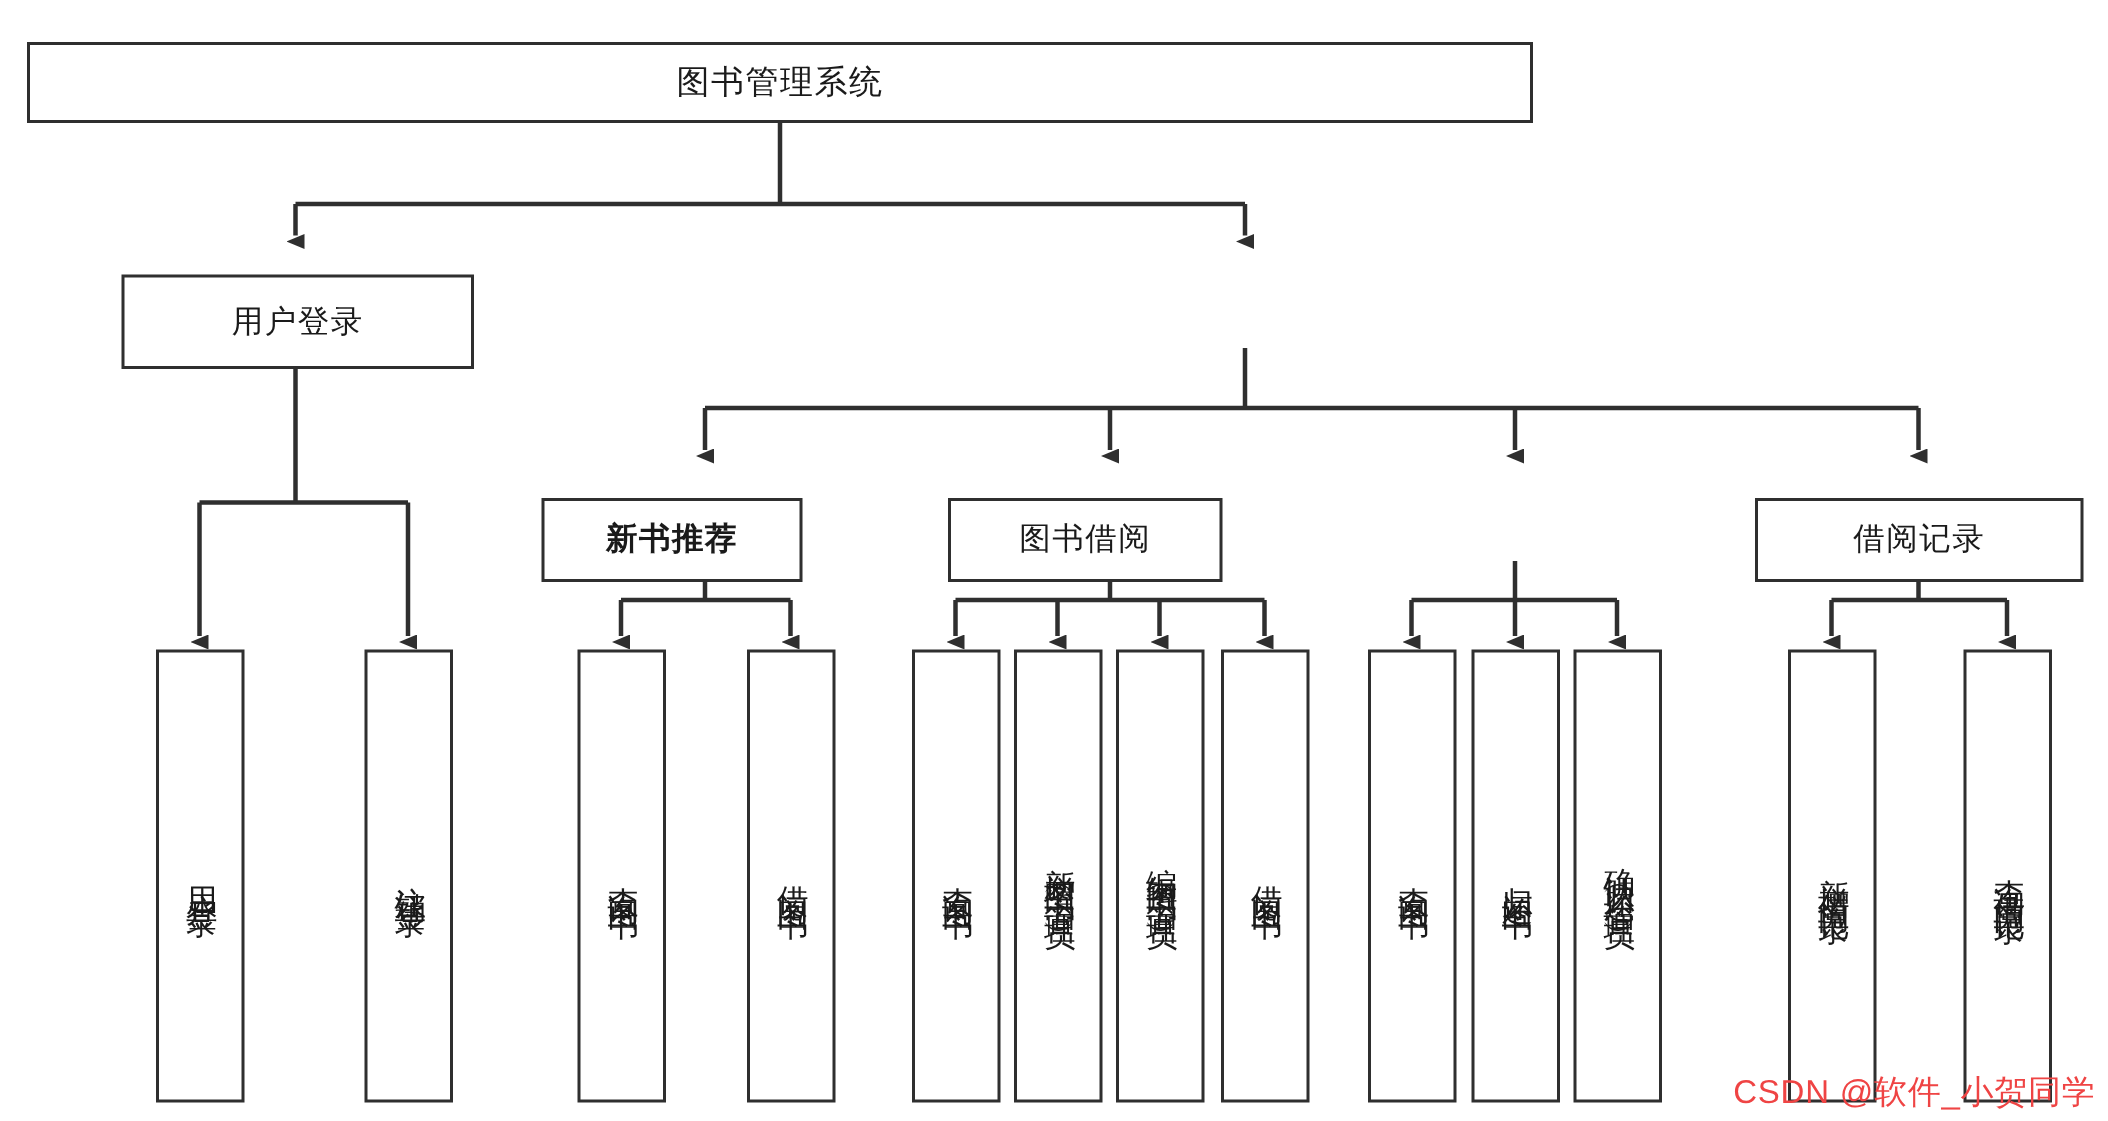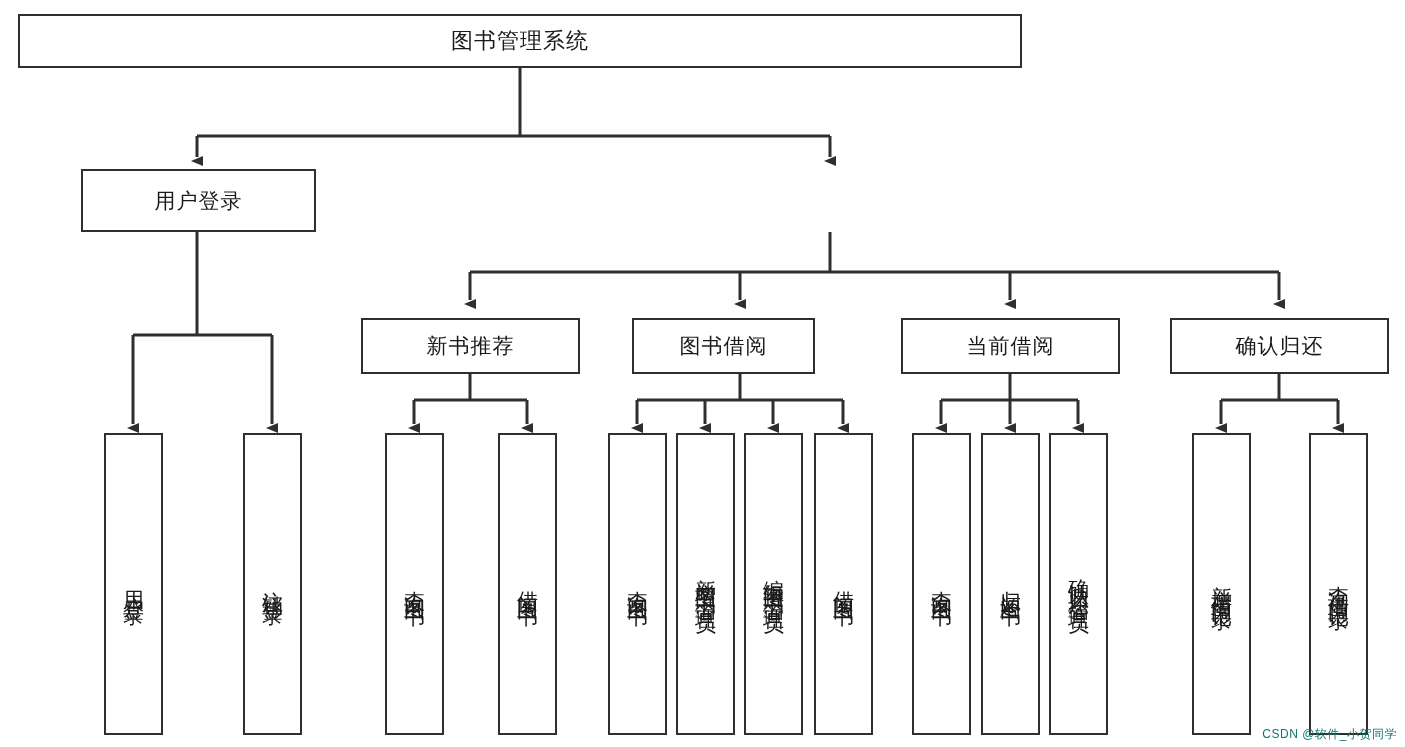--- a/index.html
+++ b/index.html
@@ -34,41 +34,42 @@
     align-items: center;
     justify-content: center;
     color: #1a1a1a;
     z-index: 2;
   }
   .node-h {
     font-size: 21px;
     letter-spacing: 1px;
     line-height: 1.1;
     white-space: nowrap;
+    margin-top: 14px;
   }
   .node-root {
     font-size: 22px;
   }
   .node-v {
     writing-mode: vertical-rl;
     text-orientation: upright;
     font-size: 21px;
     letter-spacing: 5px;
     line-height: 1.05;
     align-items: center;
     justify-content: center;
     text-align: center;
     padding: 4px 0;
   }
   .watermark {
     position: absolute;
     right: 8px;
     bottom: 4px;
-    font-size: 12px;
-    color: #0f766e;
+    font-size: 22px;
+    color: #ef4444;
     white-space: nowrap;
     z-index: 3;
     letter-spacing: 0.5px;
   }
 </style>
 </head>
 <body>
 
 <div id="canvas">
 
@@ -119,24 +120,23 @@
       <path d="M1221,400 L1338,400"></path>
       <path d="M1221,400 L1221,424" marker-end="url(#arrow)"></path>
       <path d="M1338,400 L1338,424" marker-end="url(#arrow)"></path>
     </g>
   </svg>
 
   <div class="node node-h node-root" style="left:18px; top:14px; width:1004px; height:54px;">图书管理系统</div>
 
   <div class="node node-h" style="left:81px; top:169px; width:235px; height:63px;">用户登录</div>
 
-  <div class="node node-h" style="left:361px; top:318px; width:219px; height:56px;">新书推荐</div>
+  <div class="node node-h" style="left:361px; top:318px; width:174px; height:56px;font-weight:bold;">新书推荐</div>
   <div class="node node-h" style="left:632px; top:318px; width:183px; height:56px;">图书借阅</div>
-  <div class="node node-h" style="left:901px; top:318px; width:219px; height:56px;">当前借阅</div>
-  <div class="node node-h" style="left:1170px; top:318px; width:219px; height:56px;">确认归还</div>
+  <div class="node node-h" style="left:1170px; top:318px; width:219px; height:56px;">借阅记录</div>
 
   <div class="node node-v" style="left:104px; top:433px; width:59px; height:302px;">用户登录</div>
   <div class="node node-v" style="left:243px; top:433px; width:59px; height:302px;">注销登录</div>
 
   <div class="node node-v" style="left:385px; top:433px; width:59px; height:302px;">查询图书</div>
   <div class="node node-v" style="left:498px; top:433px; width:59px; height:302px;">借阅图书</div>
 
   <div class="node node-v" style="left:608px; top:433px; width:59px; height:302px;">查询图书</div>
   <div class="node node-v" style="left:676px; top:433px; width:59px; height:302px;">新增图书（管理员）</div>
   <div class="node node-v" style="left:744px; top:433px; width:59px; height:302px;">编辑图书（管理员）</div>

